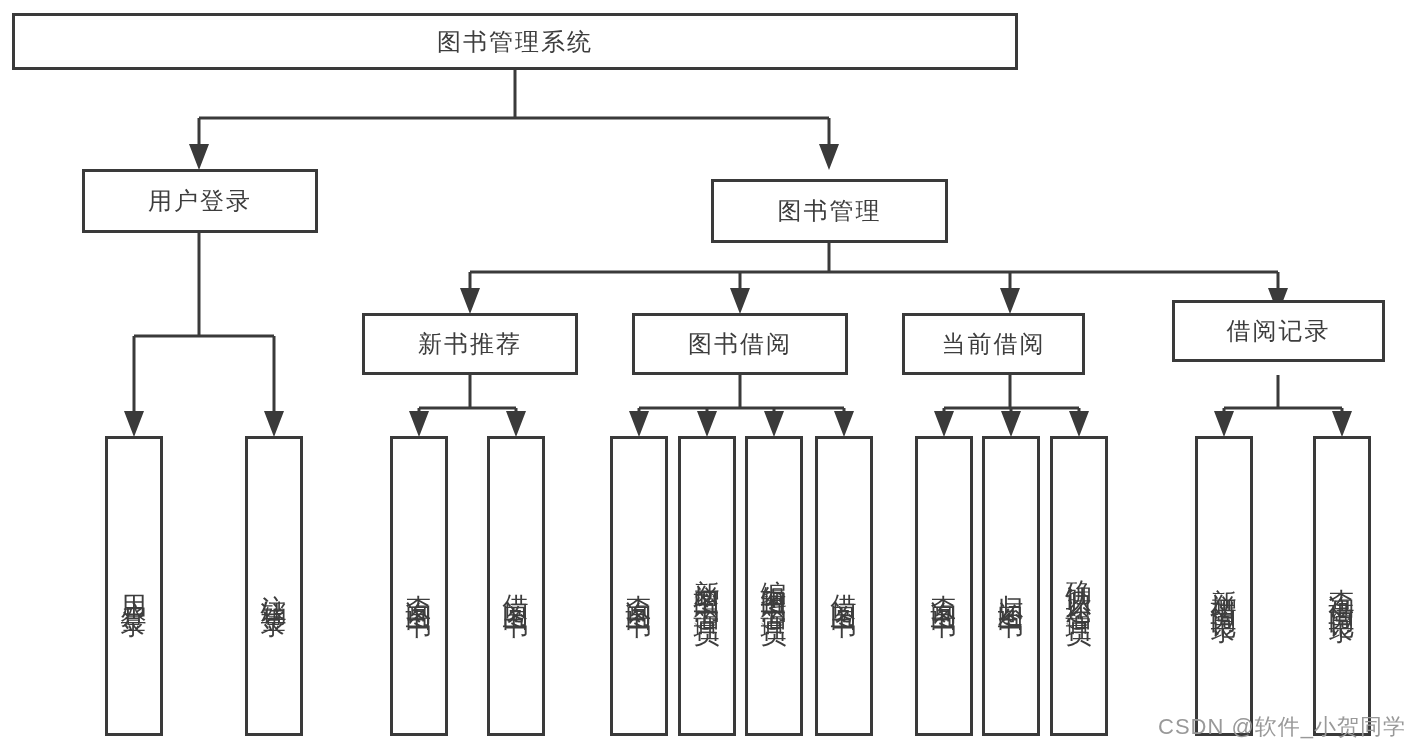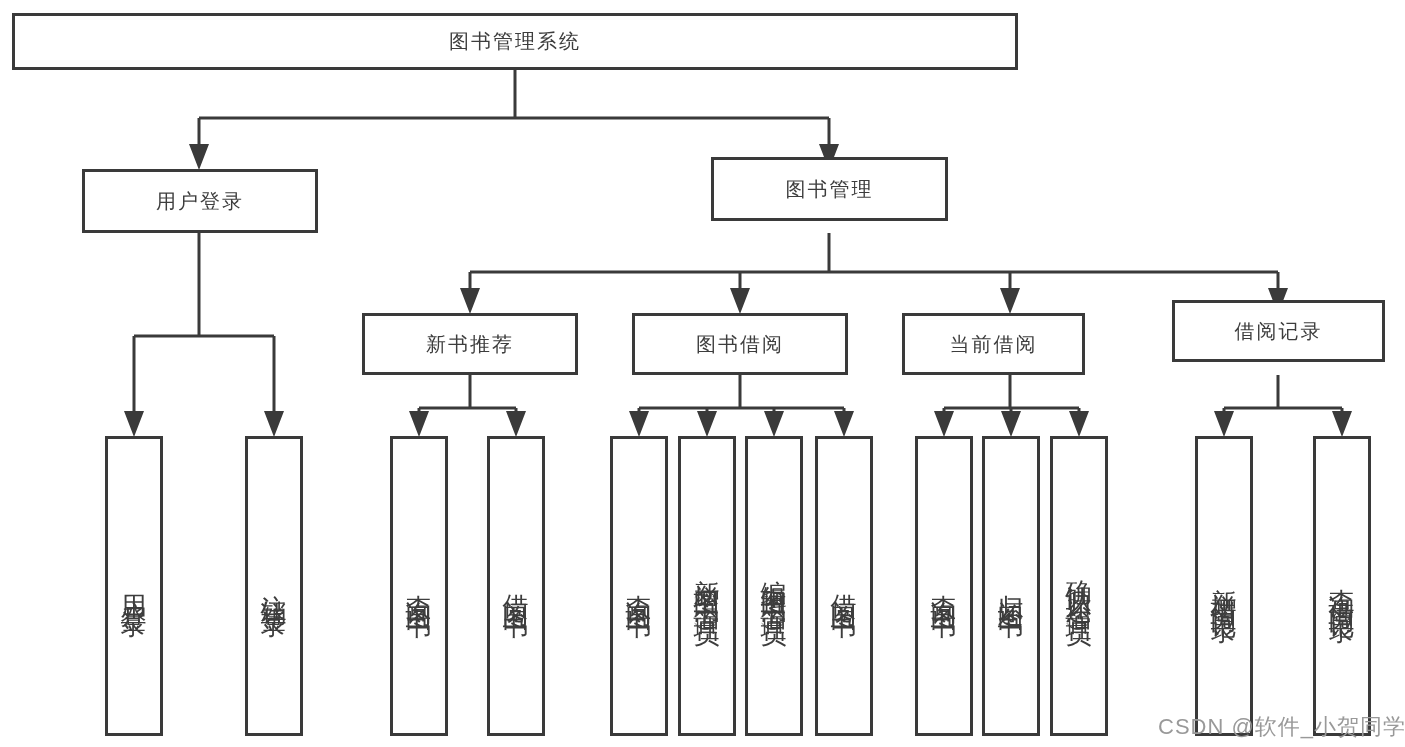--- a/index.html
+++ b/index.html
@@ -9,21 +9,21 @@
   }
   .connector-layer{position:absolute;left:0;top:0;}
   .cline{stroke:var(--line,#3a3a3a);stroke-width:3;fill:none;}
   .carrow{fill:var(--line,#3a3a3a);stroke:none;}
   .box{
     position:absolute;box-sizing:border-box;background:#ffffff;
     border:3px solid var(--line,#3a3a3a);
     display:flex;align-items:center;justify-content:center;
     color:var(--ink,#3d3d3d);z-index:2;
   }
-  .hbox{font-size:20px;letter-spacing:2px;text-align:center;}
+  .hbox{font-size:24px;letter-spacing:2px;text-align:center;}
   .vbox{top:436px;width:58px;height:300px;}
   .vlbl{
     writing-mode:vertical-rl;text-orientation:mixed;
     font-size:26px;letter-spacing:6px;line-height:1;white-space:nowrap;
   }
   .watermark{
     position:absolute;left:1158px;top:712px;z-index:5;
     font-size:22px;letter-spacing:1px;color:var(--wm,#999999);white-space:nowrap;
   }
 </style>
@@ -56,21 +56,21 @@
     "></path>
   </svg>
 
   <div class="box hbox" style="left:12px;top:13px;width:1006px;height:57px">
     <span>图书管理系统</span>
   </div>
 
   <div class="box hbox" style="left:82px;top:169px;width:236px;height:64px">
     <span>用户登录</span>
   </div>
-  <div class="box hbox" style="left:711px;top:157px;width:237px;height:64px">
+  <div class="box hbox" style="left:711px;top:179px;width:237px;height:64px">
     <span>图书管理</span>
   </div>
 
   <div class="box hbox" style="left:632px;top:313px;width:216px;height:62px">
     <span>图书借阅</span>
   </div>
   <div class="box hbox" style="left:362px;top:313px;width:216px;height:62px">
     <span>新书推荐</span>
   </div>
   <div class="box hbox" style="left:902px;top:313px;width:183px;height:62px">

